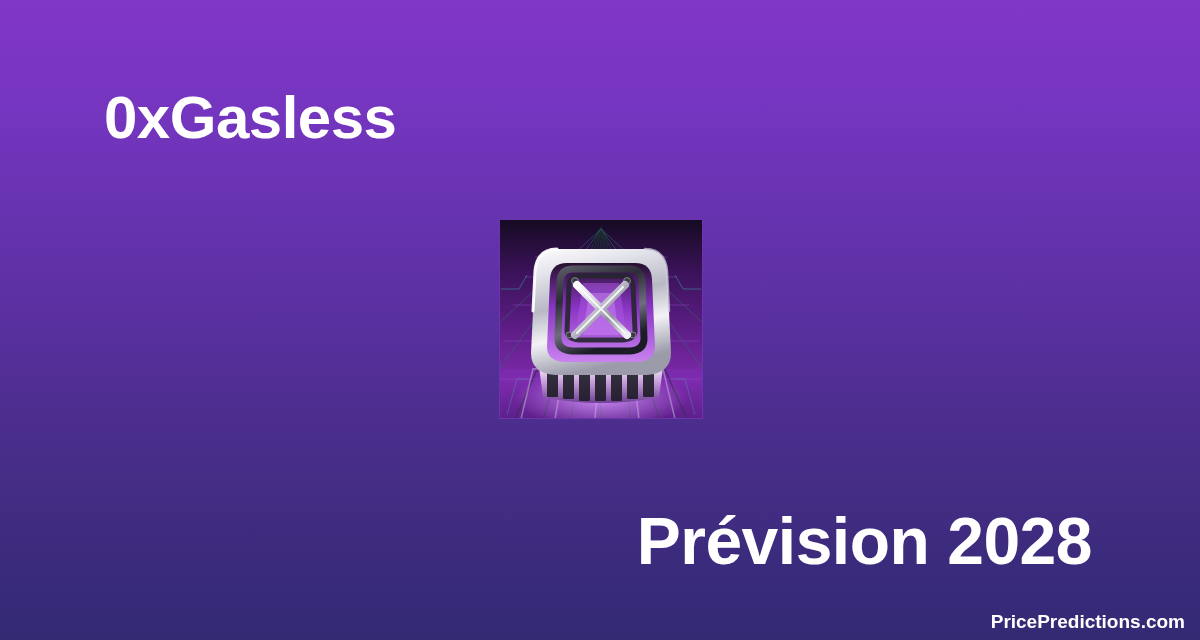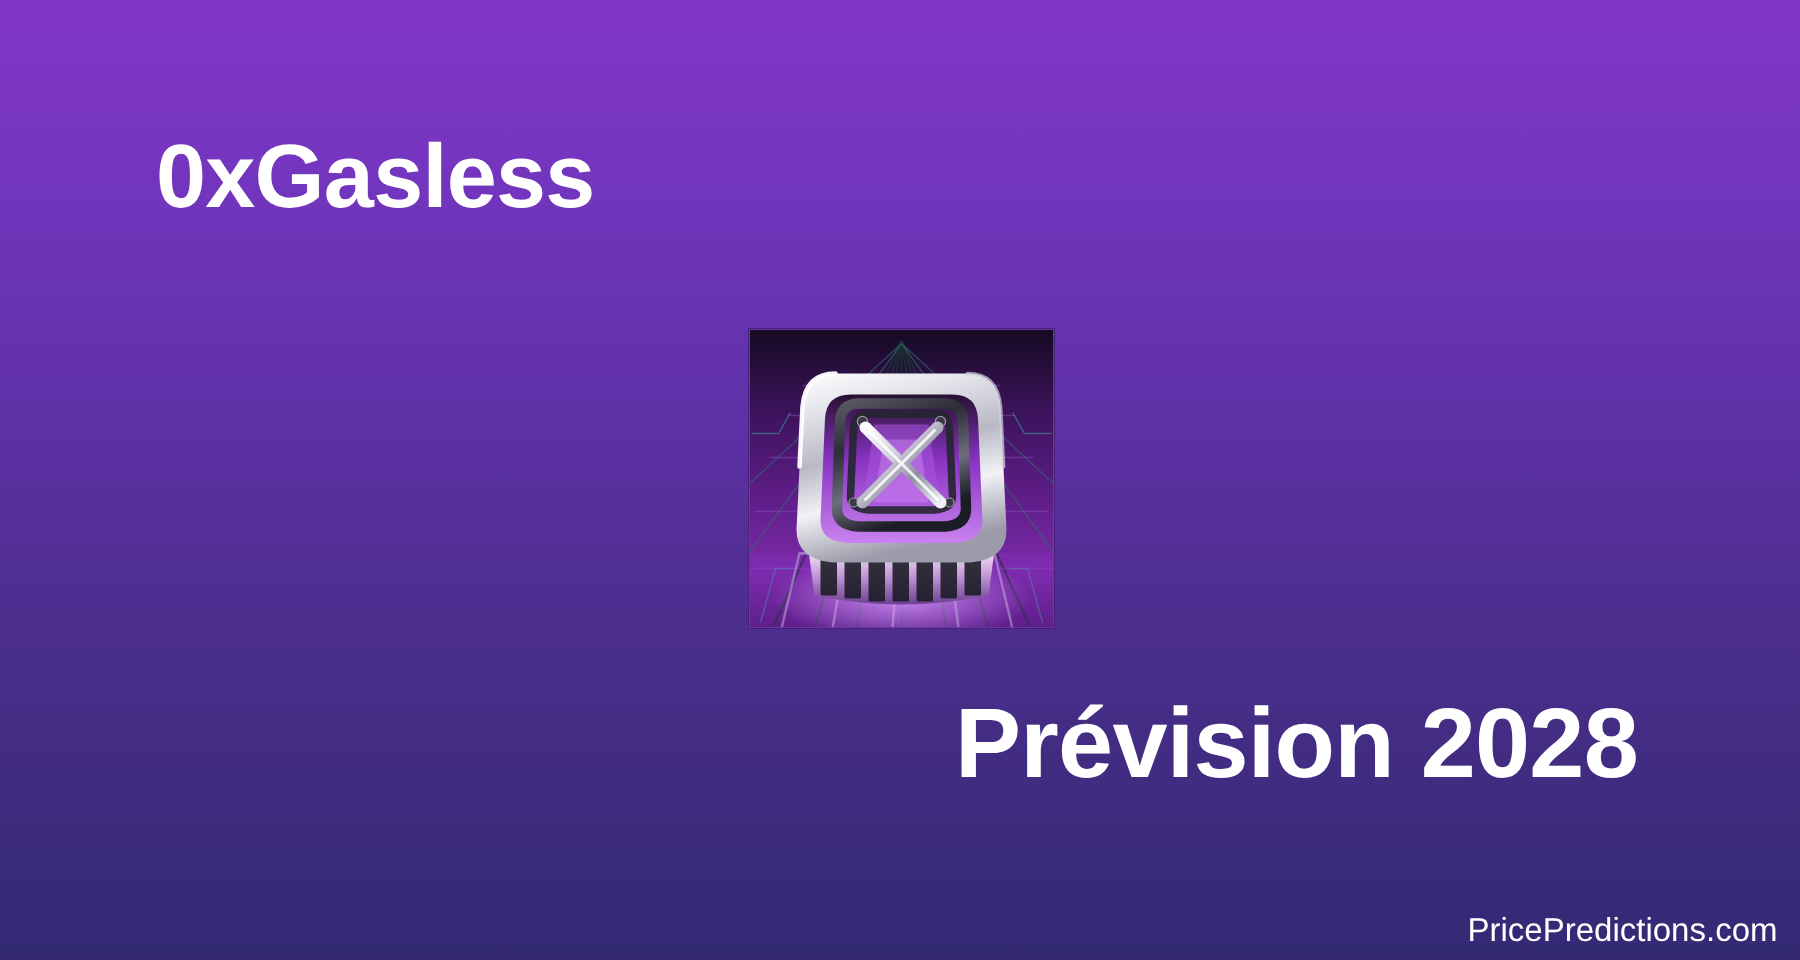--- a/index.html
+++ b/index.html
@@ -36,38 +36,38 @@
     font-weight:bold;
     color:#ffffff;
     letter-spacing:-0.5px;
     white-space:nowrap;
   }
 
   
   #forecast-title {
     position:absolute;
     right:108px;
-    top:462px;
+    top:508px;
     font-size:66px;
     line-height:1;
     font-weight:bold;
     color:#ffffff;
     letter-spacing:-0.5px;
     white-space:nowrap;
     text-align:right;
   }
 
   
   #site-watermark {
     position:absolute;
     right:15px;
     bottom:9px;
-    font-size:22px;
+    font-size:19px;
     line-height:1;
-    font-weight:normal;
+    font-weight:bold;
     color:#ffffff;
     white-space:nowrap;
   }
 
   
   #coin-logo {
     position:absolute;
     left:499px;
     top:219px;
     width:204px;

